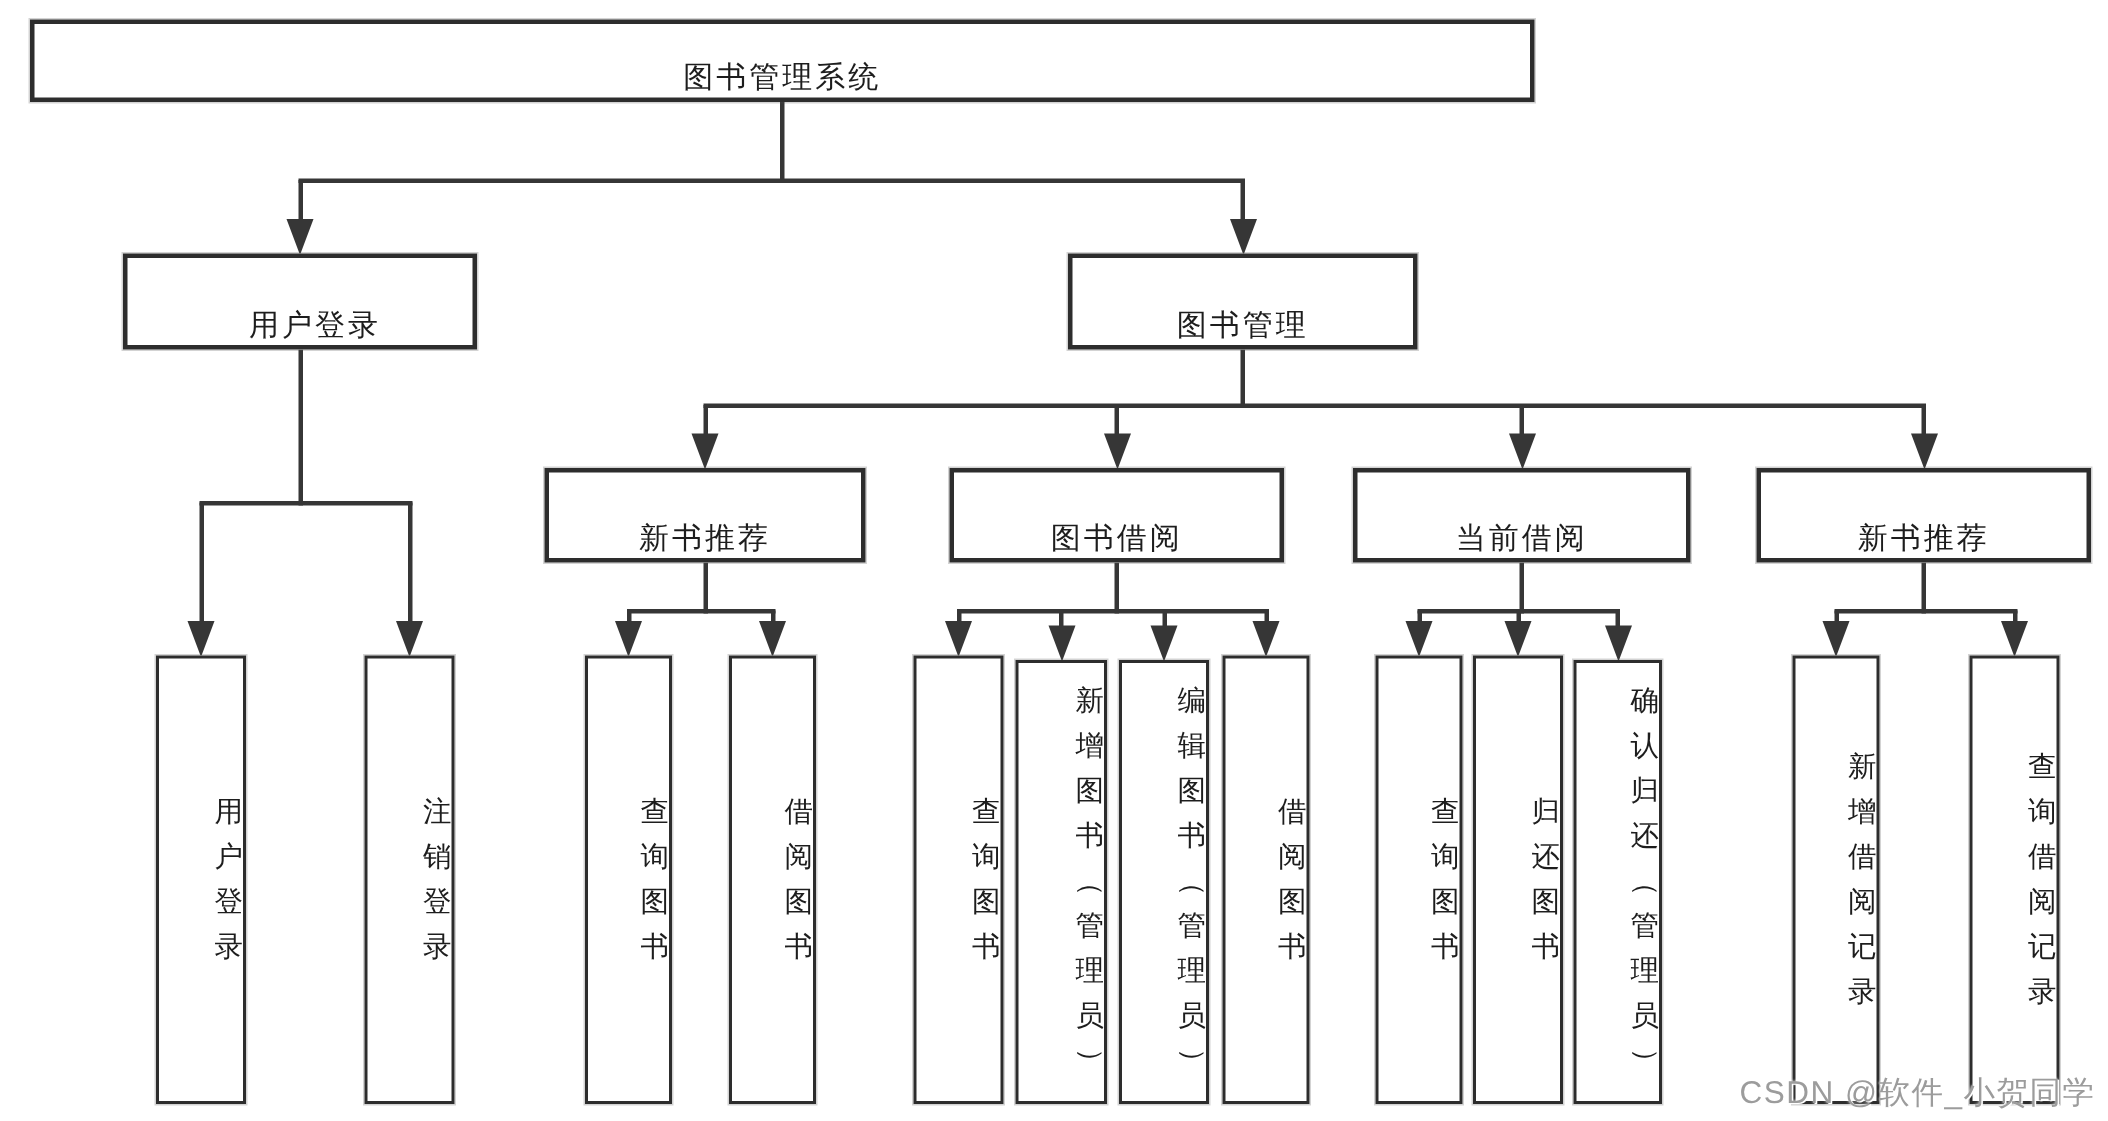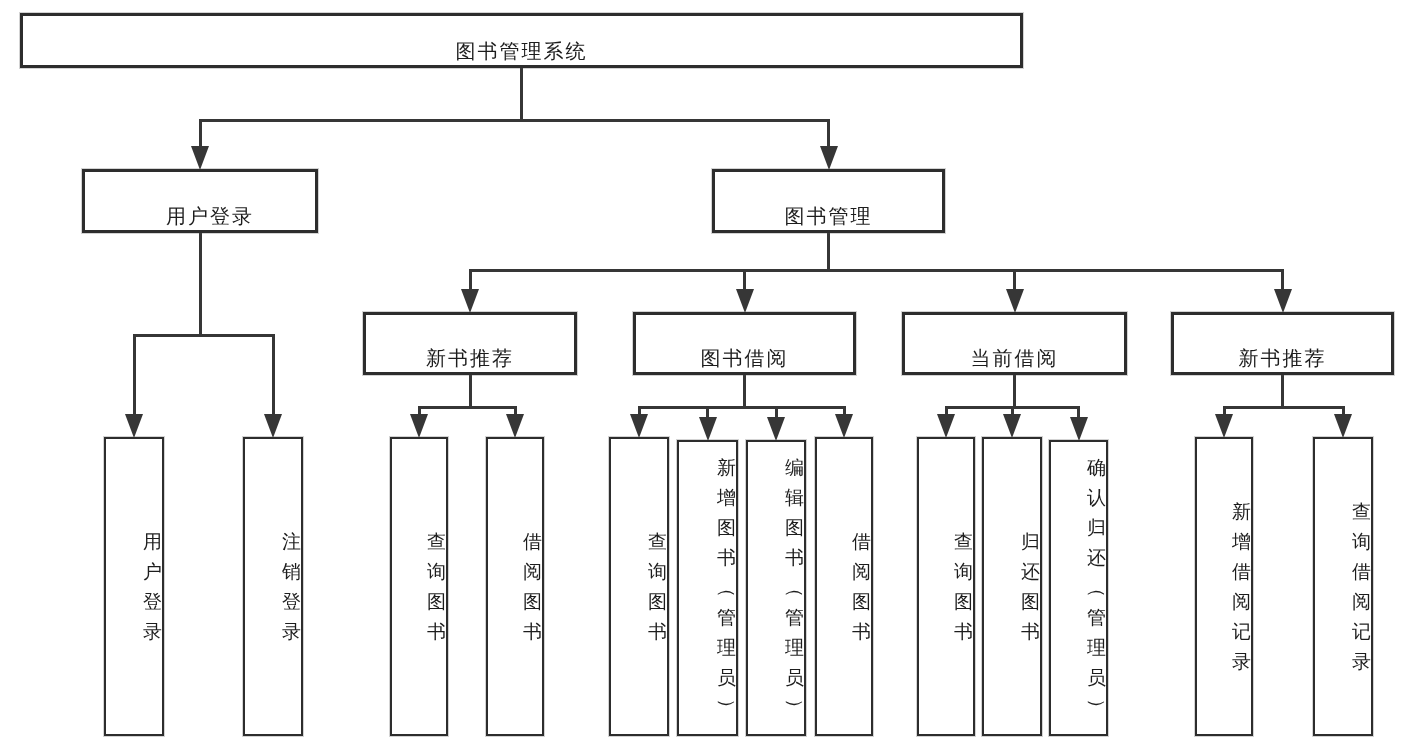--- a/index.html
+++ b/index.html
@@ -64,20 +64,21 @@
     letter-spacing: 1px;
     text-shadow: 0 0 2px #ffffff, 1px 1px 0 #ffffff;
     z-index: 3;
     white-space: nowrap;
   }
 </style>
 </head>
 <body>
 
 <div id="canvas">
+  <span class="watermark">CSDN @软件_小贺同学</span>
 <div class="node horizontal" style="left: 20px; top: 13px; width: 1003px; height: 55px;">
       <span class="hlabel">图书管理系统</span>
     </div>
     <div class="node horizontal" style="left: 82px; top: 169px; width: 236px; height: 64px; padding-left: 20px;">
       <span class="hlabel">用户登录</span>
     </div>
     <div class="node horizontal" style="left: 712px; top: 169px; width: 233px; height: 64px;">
       <span class="hlabel">图书管理</span>
     </div>
     <div class="node horizontal" style="left: 363px; top: 312px; width: 214px; height: 63px;">

